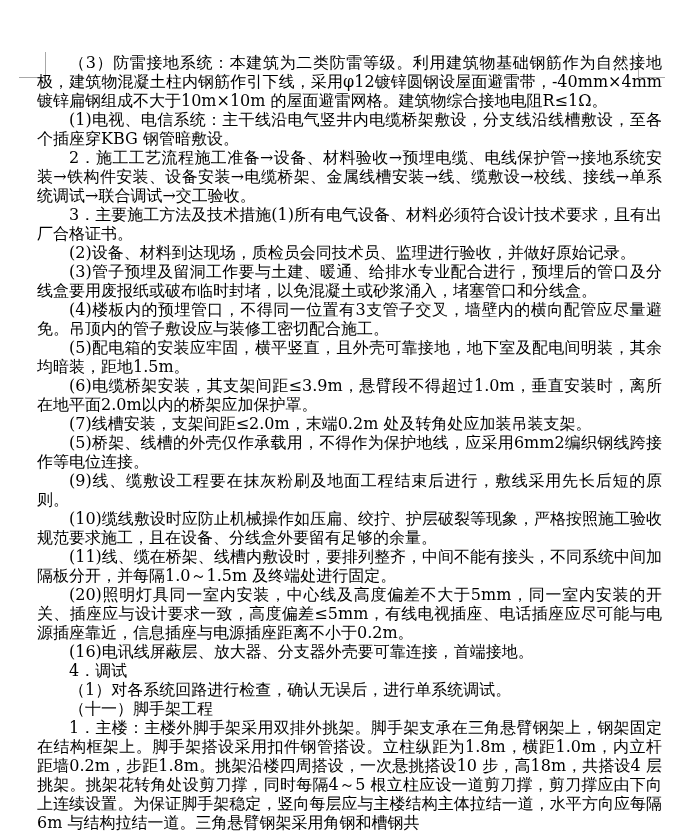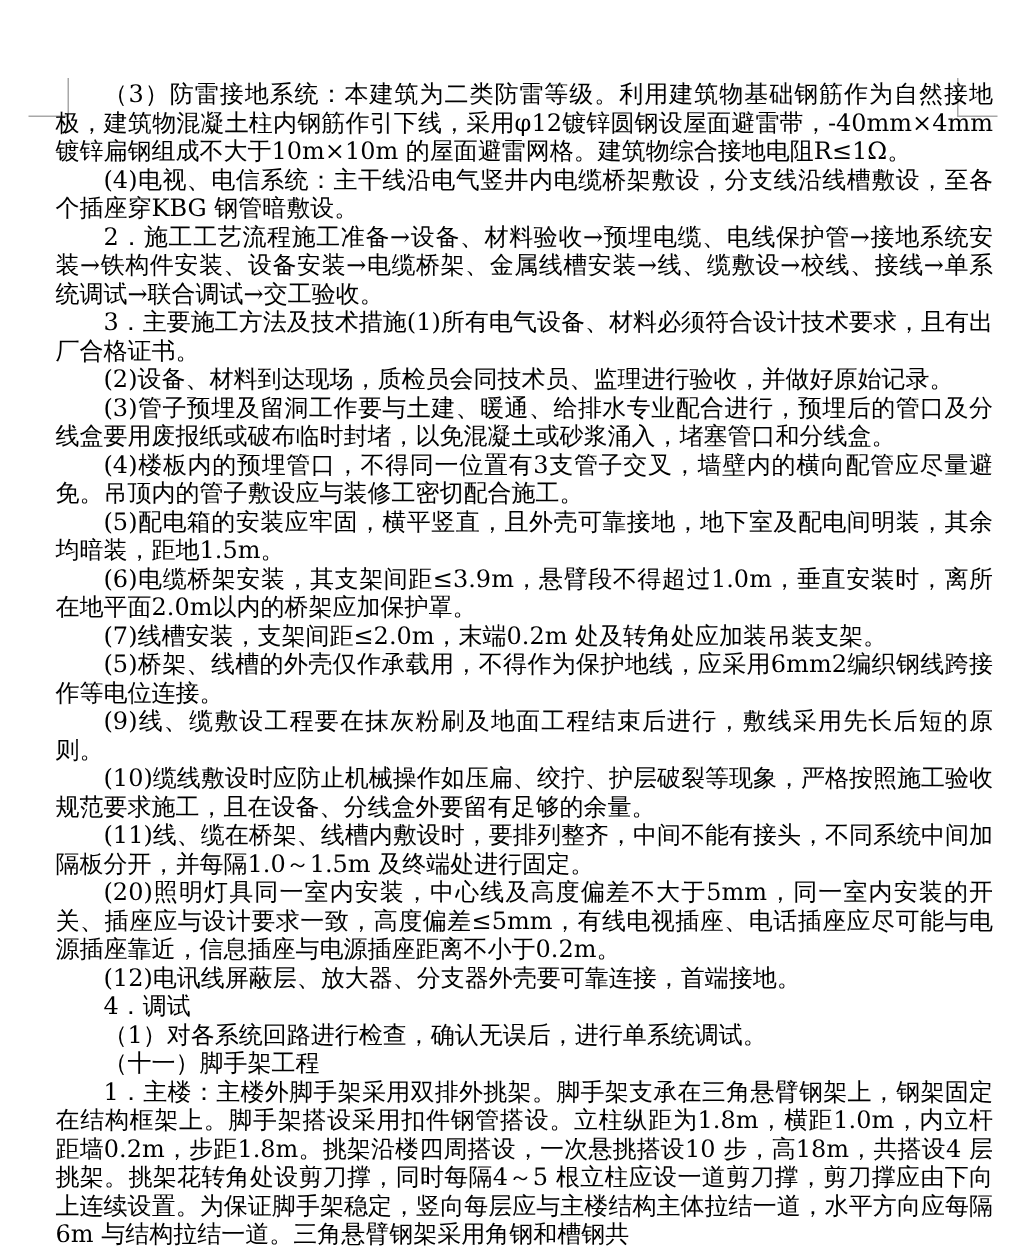--- a/index.html
+++ b/index.html
@@ -53,33 +53,33 @@
 </style>
 </head>
 <body>
 
 <div class="page">
   <div class="boundary-mark mark-tl"></div>
   <div class="boundary-mark mark-tr"></div>
 
   <div class="doc-body">
     <p>（3）防雷接地系统：本建筑为二类防雷等级。利用建筑物基础钢筋作为自然接地极，建筑物混凝土柱内钢筋作引下线，采用φ12镀锌圆钢设屋面避雷带，-40mm×4mm 镀锌扁钢组成不大于10m×10m 的屋面避雷网格。建筑物综合接地电阻R≤1Ω。</p>
-    <p>(4)电视、电信系统：主干线沿电气竖井内电缆桥架敷设，分支线沿线槽敷设，至各个插座穿KBG 钢管暗敷设。</p>
+    <p>(1)电视、电信系统：主干线沿电气竖井内电缆桥架敷设，分支线沿线槽敷设，至各个插座穿KBG 钢管暗敷设。</p>
     <p>2．施工工艺流程施工准备→设备、材料验收→预埋电缆、电线保护管→接地系统安装→铁构件安装、设备安装→电缆桥架、金属线槽安装→线、缆敷设→校线、接线→单系统调试→联合调试→交工验收。</p>
     <p>3．主要施工方法及技术措施(1)所有电气设备、材料必须符合设计技术要求，且有出厂合格证书。</p>
     <p>(2)设备、材料到达现场，质检员会同技术员、监理进行验收，并做好原始记录。</p>
     <p>(3)管子预埋及留洞工作要与土建、暖通、给排水专业配合进行，预埋后的管口及分线盒要用废报纸或破布临时封堵，以免混凝土或砂浆涌入，堵塞管口和分线盒。</p>
     <p>(4)楼板内的预埋管口，不得同一位置有3支管子交叉，墙壁内的横向配管应尽量避免。吊顶内的管子敷设应与装修工密切配合施工。</p>
     <p>(5)配电箱的安装应牢固，横平竖直，且外壳可靠接地，地下室及配电间明装，其余均暗装，距地1.5m。</p>
     <p>(6)电缆桥架安装，其支架间距≤3.9m，悬臂段不得超过1.0m，垂直安装时，离所在地平面2.0m以内的桥架应加保护罩。</p>
     <p>(7)线槽安装，支架间距≤2.0m，末端0.2m 处及转角处应加装吊装支架。</p>
     <p>(5)桥架、线槽的外壳仅作承载用，不得作为保护地线，应采用6mm2编织钢线跨接作等电位连接。</p>
     <p>(9)线、缆敷设工程要在抹灰粉刷及地面工程结束后进行，敷线采用先长后短的原则。</p>
     <p>(10)缆线敷设时应防止机械操作如压扁、绞拧、护层破裂等现象，严格按照施工验收规范要求施工，且在设备、分线盒外要留有足够的余量。</p>
     <p>(11)线、缆在桥架、线槽内敷设时，要排列整齐，中间不能有接头，不同系统中间加隔板分开，并每隔1.0～1.5m 及终端处进行固定。</p>
     <p>(20)照明灯具同一室内安装，中心线及高度偏差不大于5mm，同一室内安装的开关、插座应与设计要求一致，高度偏差≤5mm，有线电视插座、电话插座应尽可能与电源插座靠近，信息插座与电源插座距离不小于0.2m。</p>
-    <p>(12)电讯线屏蔽层、放大器、分支器外壳要可靠连接，首端接地。</p>
+    <p>(16)电讯线屏蔽层、放大器、分支器外壳要可靠连接，首端接地。</p>
     <p>4．调试</p>
     <p>（1）对各系统回路进行检查，确认无误后，进行单系统调试。</p>
     <p>（十一）脚手架工程</p>
     <p>1．主楼：主楼外脚手架采用双排外挑架。脚手架支承在三角悬臂钢架上，钢架固定在结构框架上。脚手架搭设采用扣件钢管搭设。立柱纵距为1.8m，横距1.0m，内立杆距墙0.2m，步距1.8m。挑架沿楼四周搭设，一次悬挑搭设10 步，高18m，共搭设4 层挑架。挑架花转角处设剪刀撑，同时每隔4～5 根立柱应设一道剪刀撑，剪刀撑应由下向上连续设置。为保证脚手架稳定，竖向每层应与主楼结构主体拉结一道，水平方向应每隔6m 与结构拉结一道。三角悬臂钢架采用角钢和槽钢共</p>
   </div>
 </div>
 
 </body></html>

